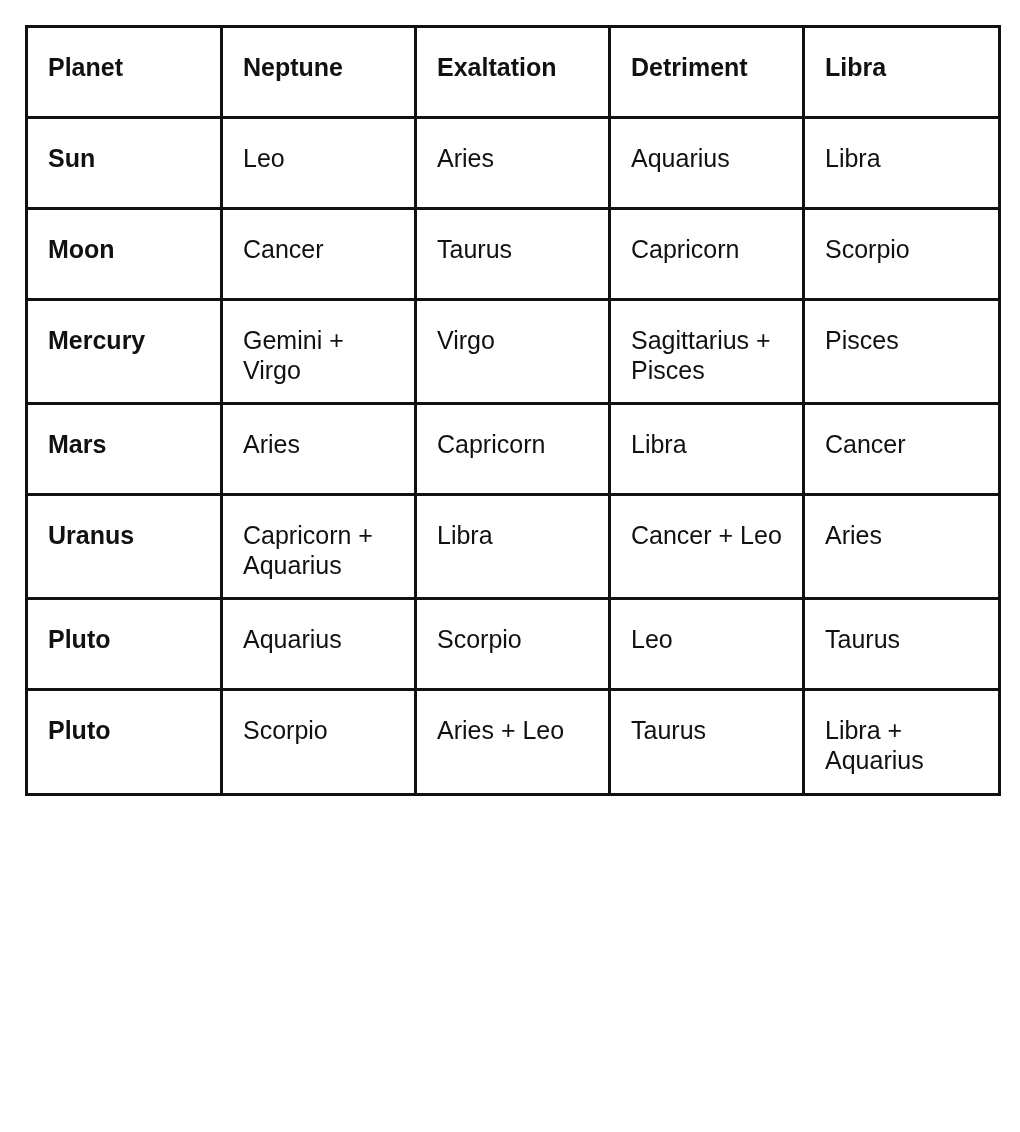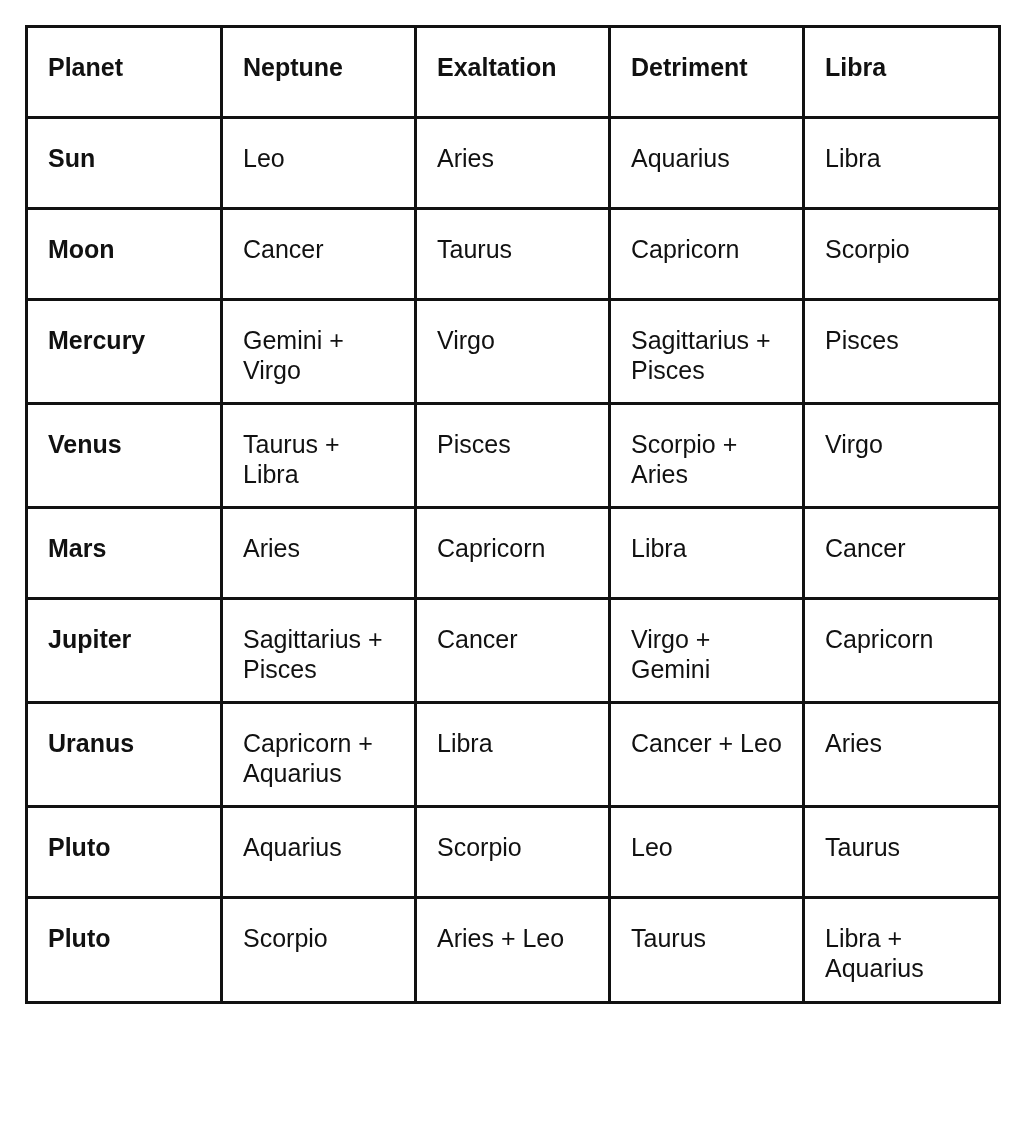--- a/index.html
+++ b/index.html
@@ -49,40 +49,26 @@
       <td>Capricorn</td>
       <td>Scorpio</td>
     </tr>
     <tr class="h2">
       <td class="b">Mercury</td>
       <td>Gemini + Virgo</td>
       <td>Virgo</td>
       <td>Sagittarius + Pisces</td>
       <td>Pisces</td>
     </tr>
-    <tr class="h2">
-      <td class="b">Venus</td>
-      <td>Taurus + Libra</td>
-      <td>Pisces</td>
-      <td>Scorpio + Aries</td>
-      <td>Virgo</td>
-    </tr>
     <tr class="h1">
       <td class="b">Mars</td>
       <td>Aries</td>
       <td>Capricorn</td>
       <td>Libra</td>
       <td>Cancer</td>
-    </tr>
-    <tr class="h2">
-      <td class="b">Jupiter</td>
-      <td>Sagittarius + Pisces</td>
-      <td>Cancer</td>
-      <td>Virgo + Gemini</td>
-      <td>Capricorn</td>
     </tr>
     <tr class="h2">
       <td class="b">Uranus</td>
       <td>Capricorn + Aquarius</td>
       <td>Libra</td>
       <td>Cancer + Leo</td>
       <td>Aries</td>
     </tr>
     <tr class="h1">
       <td class="b">Pluto</td>

